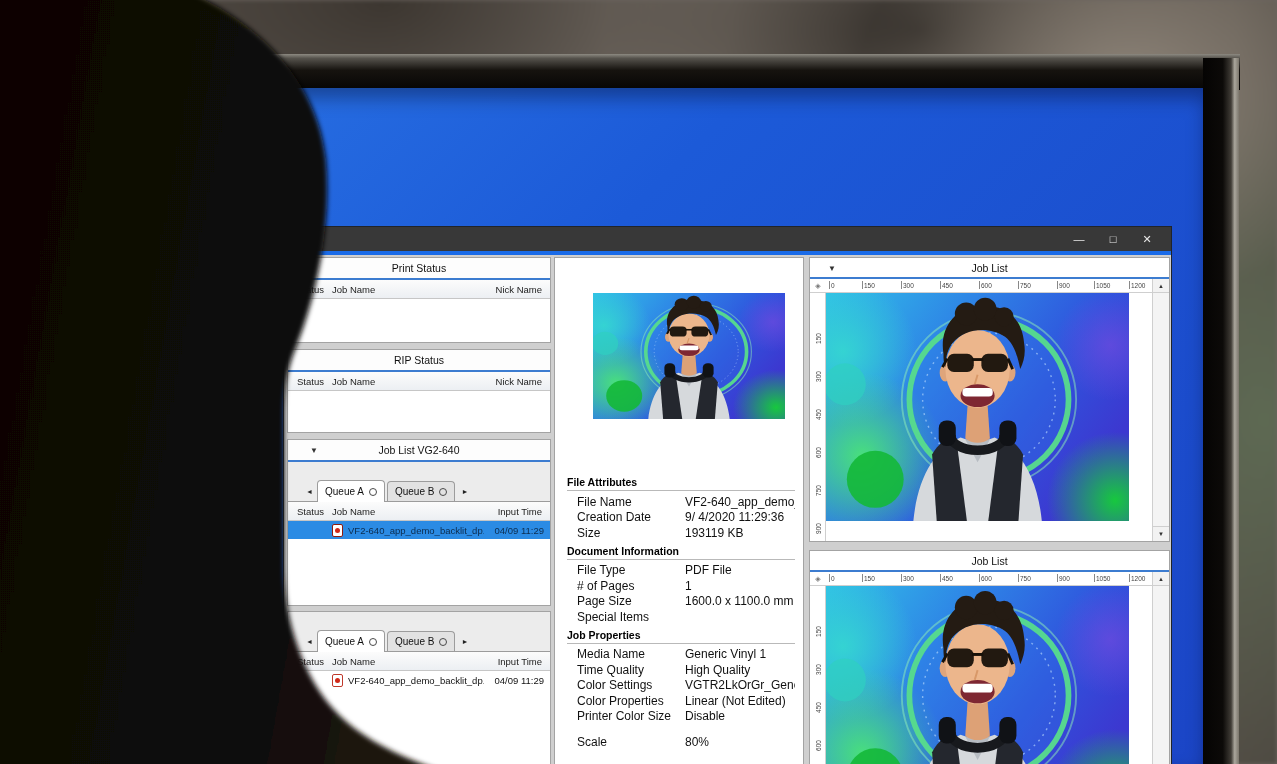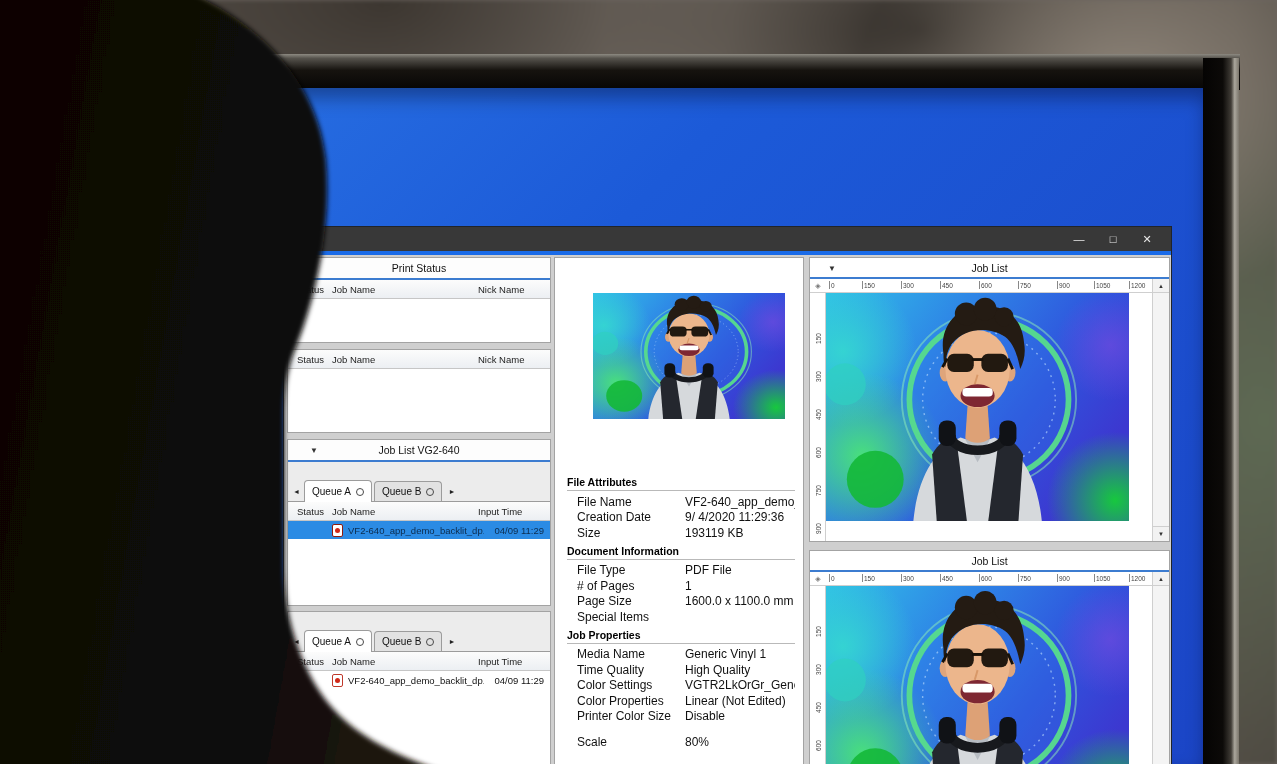--- a/index.html
+++ b/index.html
@@ -42,25 +42,25 @@
   .panel-left { position:absolute; left:3px; top:2px; width:264px; height:572px;
     display:flex; flex-direction:column; }
   .sec { background:#84cc16; border:1px solid #a3a3a3; display:flex; flex-direction:column; overflow:hidden; }
   .sec-hd { position:relative; height:22px; background:#fdfdfd; border-bottom:2px solid #3c7cd0;
     display:flex; align-items:center; justify-content:center; font-size:10.5px; color:#111; flex:0 0 auto; }
   .collapse { position:absolute; left:22px; top:6px; font-size:8px; color:#333; }
   .colhdr { height:19px; background:linear-gradient(180deg,#fcfcfc,#eceff3);
     border-bottom:1px solid #c6c6c6; display:flex; align-items:center; font-size:9.5px; color:#222; flex:0 0 auto; }
   .ch-status { width:44px; padding-left:9px; }
   .ch-name { flex:1; }
-  .ch-right { width:72px; text-align:left; padding-right:8px; }
+  .ch-right { width:72px; text-align:right; padding-right:8px; }
   .seclist { flex:1; background:#fff; }
 
   .tabs { height:40px; background:#ececec; border-bottom:1px solid #9c9c9c;
-    display:flex; align-items:flex-end; padding-left:1px; flex:0 0 auto; }
+    display:flex; align-items:flex-end; padding-left:14px; flex:0 0 auto; }
   .tab-arrow { width:15px; height:20px; display:flex; align-items:center; justify-content:center;
     font-size:7px; color:#222; }
   .tab { height:20px; margin-right:2px; padding:0 7px; display:flex; align-items:center; gap:5px;
     border:1px solid #9c9c9c; border-bottom:none; border-radius:4px 4px 0 0;
     background:#e2e2e2; font-size:10px; color:#111; }
   .tab.active { background:#fff; height:22px; margin-bottom:-1px; }
   .tab-circle { width:8px; height:8px; border:1.4px solid #4a4a4a; border-radius:50%; }
 
   .jobrow { height:18px; display:flex; align-items:center; font-size:9.5px; color:#111; }
   .jobrow.selected { background:#2b8be4; color:#0c2c4e; }
@@ -208,20 +208,23 @@
             <div class="colhdr">
               <span class="ch-status">Status</span>
               <span class="ch-name">Job Name</span>
               <span class="ch-right">Nick Name</span>
             </div>
             <div class="seclist"></div>
           </div>
           <div class="gap6"></div>
 
           <div class="sec" style="height:84px">
+            <div class="sec-hd">
+              <span>RIP Status</span>
+            </div>
             <div class="colhdr">
               <span class="ch-status">Status</span>
               <span class="ch-name">Job Name</span>
               <span class="ch-right">Nick Name</span>
             </div>
             <div class="seclist"></div>
           </div>
           <div class="gap6"></div>
 
           <div class="sec" style="height:167px">

